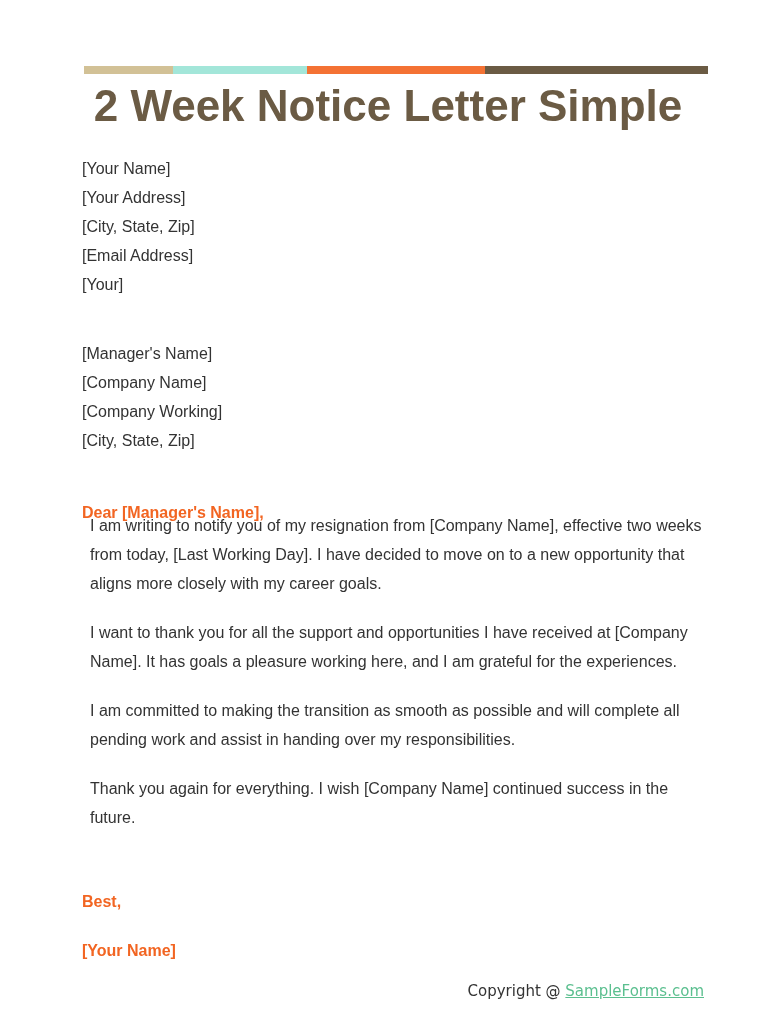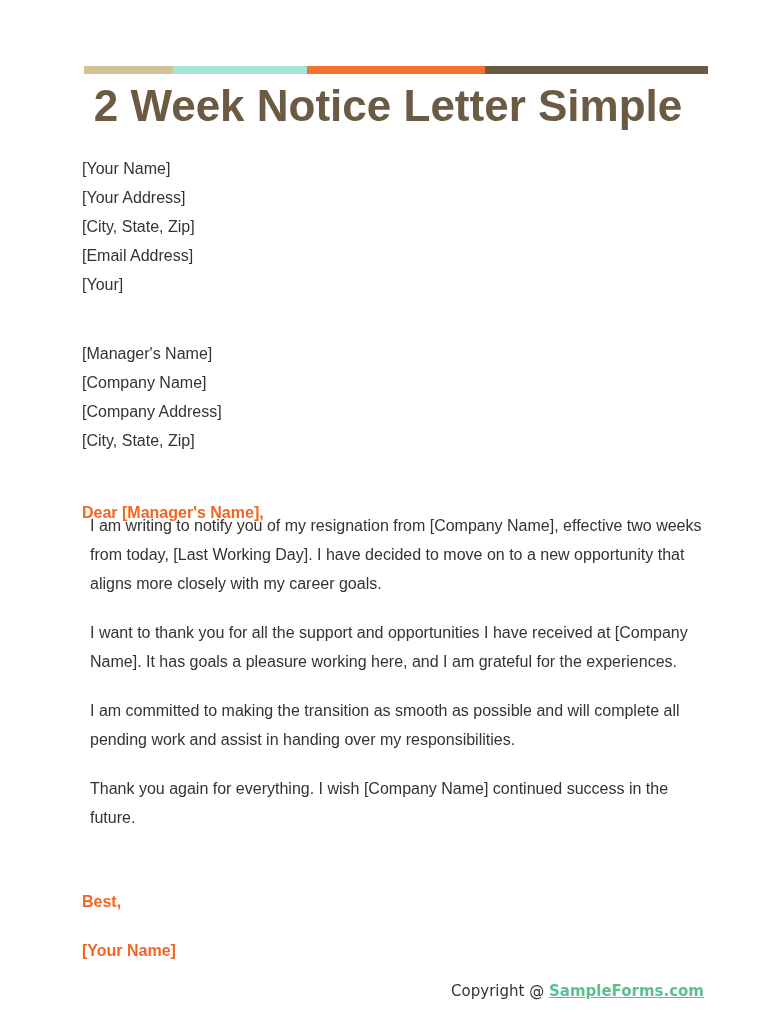--- a/index.html
+++ b/index.html
@@ -5,21 +5,21 @@
     html, body { margin: 0; padding: 0; background: #ffffff; }
     body { width: 784px; height: 1026px; position: relative; overflow: hidden; font-family: "Liberation Sans", sans-serif; color: #333333; }
     .colorbar { position: absolute; left: 84px; top: 66px; width: 624px; height: 8px; display: flex; }
     .colorbar span { display: block; height: 100%; }
     .title { position: absolute; left: 0; top: 82px; width: 776px; text-align: center; font-size: 44px; font-weight: bold; color: #6b5b44; line-height: 48px; margin: 0; }
     .block { position: absolute; left: 82px; font-size: 16px; line-height: 29px; color: #333333; }
     .block div { white-space: nowrap; }
     .para { position: absolute; left: 82px; width: 620px; font-size: 16px; line-height: 29px; color: #333333; margin: 8px; }
     .accent { color: #f26522; font-weight: bold; font-size: 16px; margin-top: 44px; }
     .footer { position: absolute; right: 80px; top: 982px; font-size: 15px; color: #333333; font-family: "DejaVu Sans", sans-serif; }
-    .footer a { color: #5bbf8f; font-weight: bold; text-decoration: underline; text-align: right; }
+    .footer a { color: #5bbf8f; font-weight: normal; text-decoration: underline; text-align: right; }
   </style>
 </head>
 <body>
 
 <div class="colorbar">
   <span style="width:89px;background:#d2c196;"></span>
   <span style="width:134px;background:#a3e6d9;"></span>
   <span style="width:178px;background:#f47234;"></span>
   <span style="width:223px;background:#6b5b44;"></span>
 </div>
@@ -30,21 +30,21 @@
   <div>[Your Name]</div>
   <div>[Your Address]</div>
   <div>[City, State, Zip]</div>
   <div>[Email Address]</div>
   <div>[Your]</div>
 </div>
 
 <div class="block" style="top:319px;margin-top:20px;">
   <div>[Manager's Name]</div>
   <div>[Company Name]</div>
-  <div>[Company Address]</div>
+  <div>[Company Working]</div>
   <div>[City, State, Zip]</div>
 </div>
 
 <div class="block accent" style="top:454px;">Dear [Manager's Name],</div>
 
 <p class="para" style="top:503px;">I am writing to notify you of my resignation from [Company Name], effective two weeks from today, [Last Working Day]. I have decided to move on to a new opportunity that aligns more closely with my career goals.</p>
 <p class="para" style="top:610px;">I want to thank you for all the support and opportunities I have received at [Company Name]. It has goals a pleasure working here, and I am grateful for the experiences.</p>
 <p class="para" style="top:688px;">I am committed to making the transition as smooth as possible and will complete all pending work and assist in handing over my responsibilities.</p>
 <p class="para" style="top:766px;">Thank you again for everything. I wish [Company Name] continued success in the future.</p>
 

